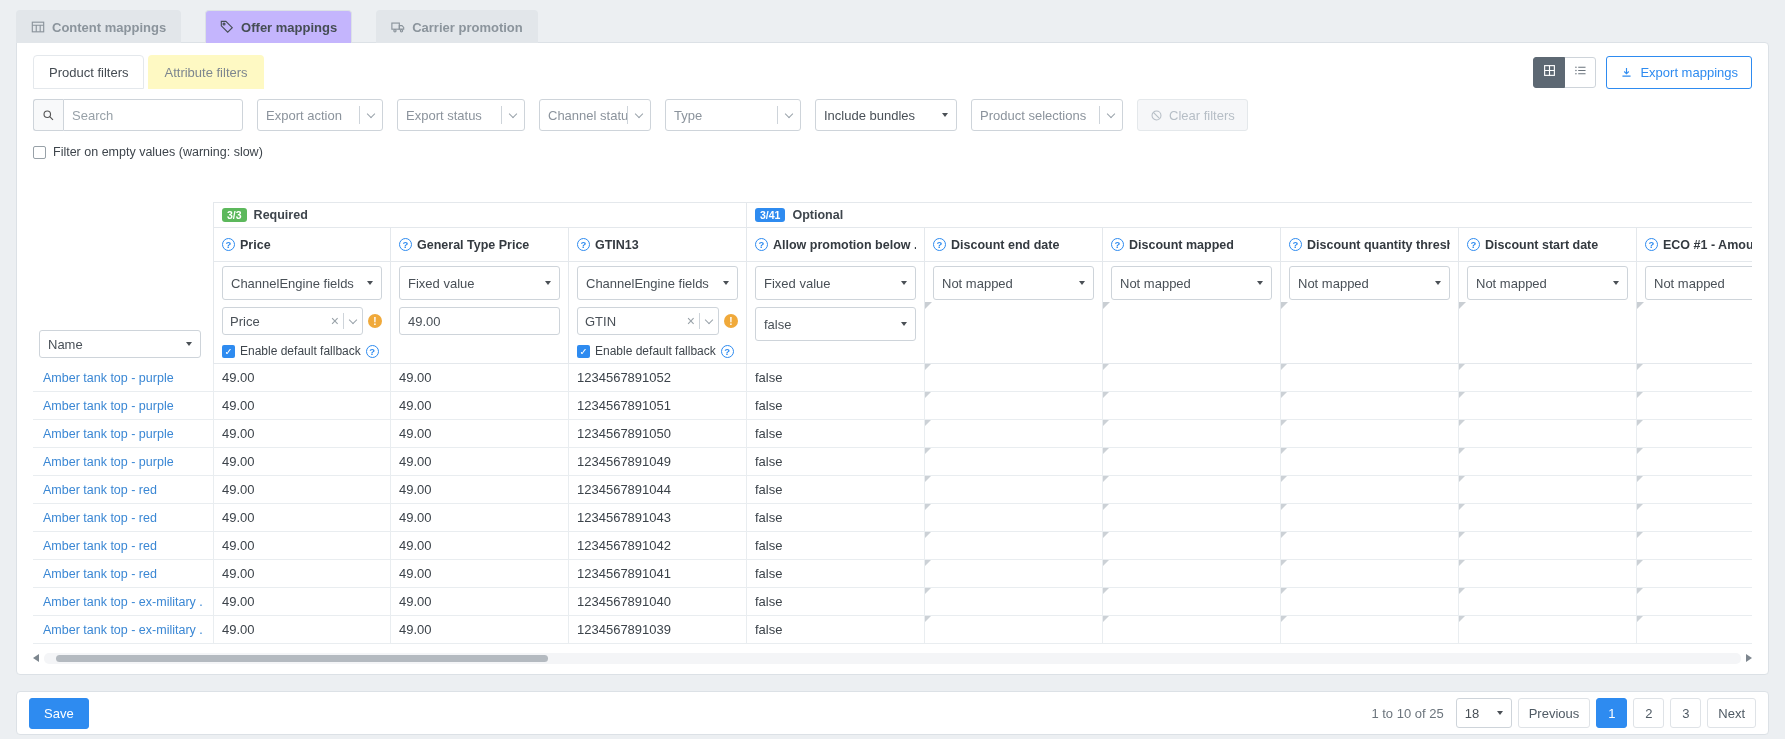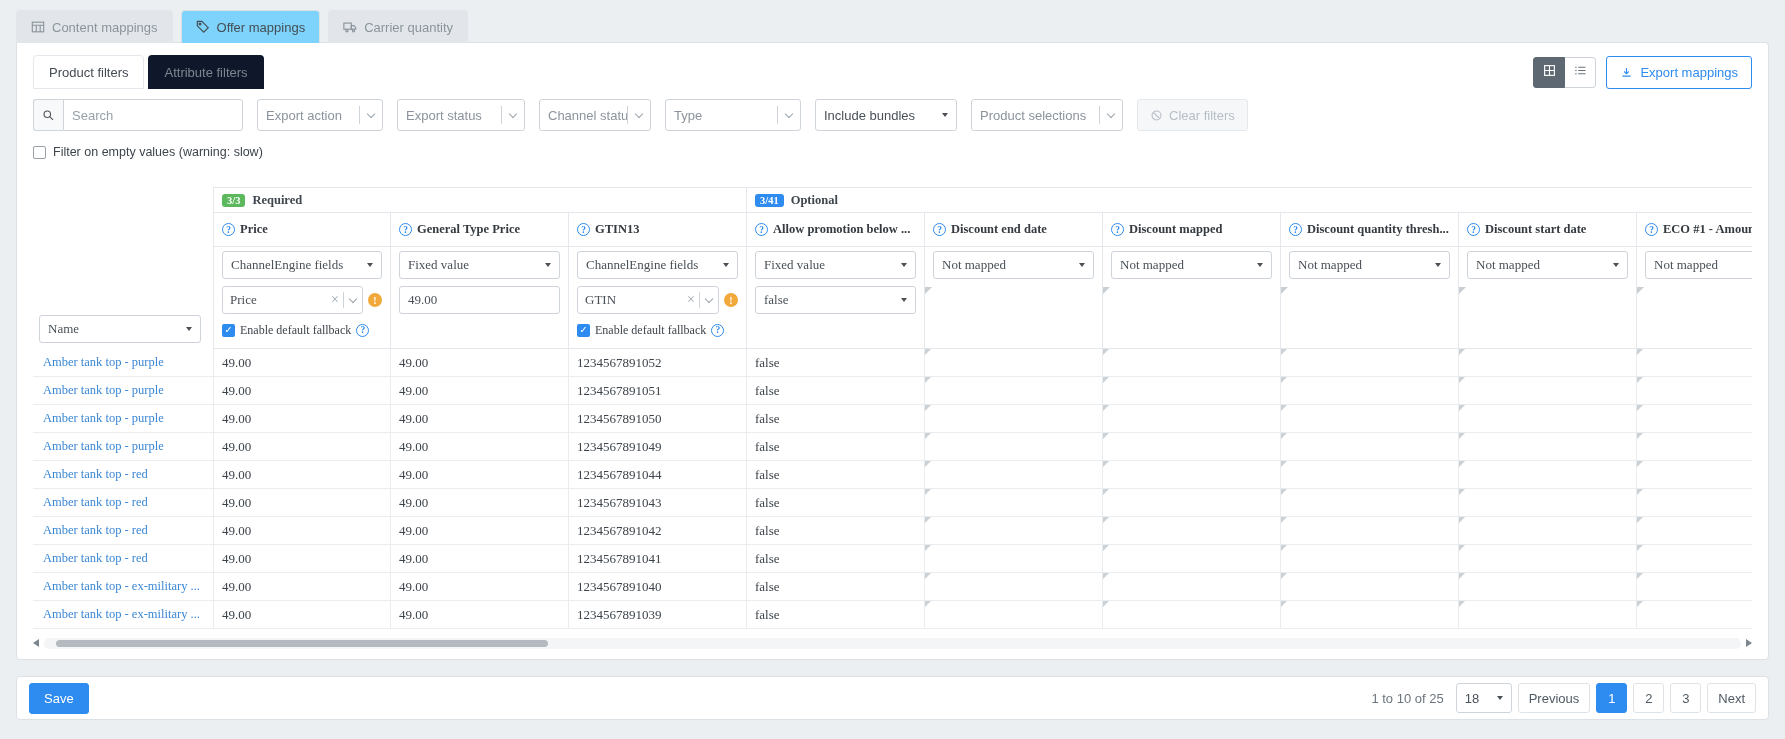--- a/index.html
+++ b/index.html
@@ -9,36 +9,36 @@
     font-family: "Liberation Sans", "DejaVu Sans", sans-serif;
     font-size: 13px; color:#3e454c;
   }
   :root {
     --accent:#2e8bf0; --success:#5cb85c; --link:#3a87d4; --warn:#f0a93a; --pagebg:#eceff2;
     --bord:#ced4da; --tline:#e4e8ec;
   }
   .page { width:1785px; height:739px; padding-top:10px; }
 
   
-  .ttabs { display:flex; gap:8px; padding:0 0 0 16px; position:relative; z-index:2; margin-bottom:-1px; }
+  .ttabs { display:flex; gap:24px; padding:0 0 0 16px; position:relative; z-index:2; margin-bottom:-1px;font-weight:bold; }
   .ttab { height:33px; display:flex; align-items:center; gap:7px; padding:0 14px;
           background:#e2e6ea; color:#8b949c; border:1px solid transparent; border-bottom:none;
           border-radius:4px 4px 0 0; cursor:pointer; white-space:nowrap; }
-  .ttab.active { background:#7dd3fc; color:#454d54; border-color:#dce1e6; }
+  .ttab.active { background:#c4b5fd; color:#454d54; border-color:#dce1e6; }
   .ticon { display:inline-flex; }
   .ticon svg { display:block; }
 
   
   .card { margin:0 16px; background:#fff; border:1px solid #dce1e6; border-radius:0 4px 4px 4px;
           padding:12px 16px 10px; position:relative; z-index:1; }
 
   .phead { display:flex; align-items:center; justify-content:space-between; height:34px; }
   .stabs { display:flex; gap:4px; align-items:flex-end; height:34px; }
   .stab { padding:0 15px; height:34px; display:flex; align-items:center; font-size:13px;
-          border-radius:4px 4px 0 0; cursor:pointer; background:#0f172a; color:#7d868f; border:1px solid transparent; }
+          border-radius:4px 4px 0 0; cursor:pointer; background:#fef9c3; color:#7d868f; border:1px solid transparent; }
   .stab.active { background:#fff; color:#444b52; border-color:#e4e8ec; }
   .pright { display:flex; align-items:center; gap:10px; }
   .vtg { display:flex; }
   .vtb { width:32px; height:31px; display:flex; align-items:center; justify-content:center;
          background:#fff; border:1px solid var(--bord); color:#6a737c; cursor:pointer; }
   .vtb:first-child { border-radius:3px 0 0 3px; }
   .vtb:last-child { border-radius:0 3px 3px 0; margin-left:-1px; }
   .vtb.active { background:#5d6873; border-color:#5d6873; color:#fff; position:relative; }
   .exportb { height:33px; display:flex; align-items:center; gap:7px; padding:0 13px;
              background:#fff; border:1px solid var(--accent); color:var(--accent);
@@ -73,21 +73,21 @@
   .ci { display:inline-flex; }
 
   .cbrow { display:flex; align-items:center; gap:7px; margin-top:12px; height:18px; cursor:pointer; width:fit-content; }
   .cbx { width:13px; height:13px; border-radius:2px; flex:none; display:inline-flex;
          align-items:center; justify-content:center; font-size:9.5px; line-height:13px; }
   .cbx.off { border:1px solid #98a1a8; background:#fff; }
   .cbx.on { background:var(--accent); color:#fff; }
   .cbl { font-size:12.5px; color:#3e454c; }
 
   
-  .table-wrap { margin-top:26px; overflow:hidden; width:100%;font-family:Liberation Serif, serif; }
+  .table-wrap { margin-top:41px; overflow:hidden; width:100%; }
   #table-grid { width:1782px; }
   .trow { display:flex; }
   .rg { height:26px; } .rch { height:34px; } .rcfg { height:102px; } .brow { height:28px; }
   .tcell { flex:none; position:relative; overflow:hidden; background:#fff; }
   .hc { border-right:1px solid var(--tline); border-bottom:1px solid var(--tline); }
   .hc.top { border-top:1px solid var(--tline); }
   .hc.first { border-left:1px solid var(--tline); }
   .gh { display:flex; align-items:center; gap:7px; padding:0 8px; }
   .badge { font-size:10.5px; font-weight:bold; color:#fff; padding:1px 5px; border-radius:3px; }
   .bg-g { background:var(--success); }
@@ -95,21 +95,21 @@
   .glab { font-size:12.5px; font-weight:bold; color:#3e454c; }
   .ch { display:flex; align-items:center; gap:5px; padding:0 8px; white-space:nowrap; }
   .chl { font-size:12.5px; font-weight:bold; color:#343a40; overflow:hidden; }
   .qi { width:13px; height:13px; border-radius:50%; border:1px solid var(--accent); color:var(--accent);
         font-size:9.5px; font-weight:bold; display:inline-flex; align-items:center; justify-content:center; flex:none; }
   .wi { width:14px; height:14px; border-radius:50%; background:var(--warn); color:#fff;
         font-size:10px; font-weight:bold; display:inline-flex; align-items:center; justify-content:center;
         flex:none; margin-left:5px; }
   .cfg { padding:4px 8px 6px; }
   .cfg .nsel, .cfg .frow, .cfg .vinput { margin-bottom:7px; }
-  .cfg .nsel { height:28px; width:100%; }
+  .cfg .nsel { height:34px; width:100%; }
   .frow { display:flex; align-items:center; }
   .fsel { flex:1; min-width:0; height:28px; border:1px solid var(--bord); border-radius:3px; background:#fff;
           display:flex; align-items:center; cursor:pointer; }
   .fsel-t { flex:1; padding:0 7px; color:#495057; white-space:nowrap; overflow:hidden; }
   .fx { color:#98a1a8; font-size:14px; padding:0 4px; cursor:pointer; }
   .fdiv { width:1px; align-self:stretch; margin:5px 0; background:var(--bord); }
   .fchev { width:18px; display:flex; align-items:center; justify-content:center; }
   .vinput { width:100%; height:28px; border:1px solid var(--bord); border-radius:3px;
             padding:0 8px; font-size:13px; color:#495057; font-family:inherit; outline:none; }
   .fb { display:flex; align-items:center; gap:5px; cursor:pointer; height:18px; }
@@ -174,21 +174,21 @@
     </div>
     <div class="ttab">
       <span class="ticon">
         <svg width="14" height="14" viewBox="0 0 16 16" fill="none" stroke="currentColor" stroke-width="1.3">
             <rect x="1" y="3.5" width="8.5" height="7"></rect>
             <path d="M9.5 6.5h3l2 2v2h-5z"></path>
             <circle cx="4.5" cy="12.3" r="1.3"></circle>
             <circle cx="12" cy="12.3" r="1.3"></circle>
           </svg>
       </span>
-      <span class="tlabel">Carrier quantity</span>
+      <span class="tlabel">Carrier promotion</span>
     </div>
   </div>
 
   <div class="card">
 
     <div class="phead">
       <div class="stabs">
         <div class="stab active">Product filters</div>
         <div class="stab">Attribute filters</div>
       </div>

